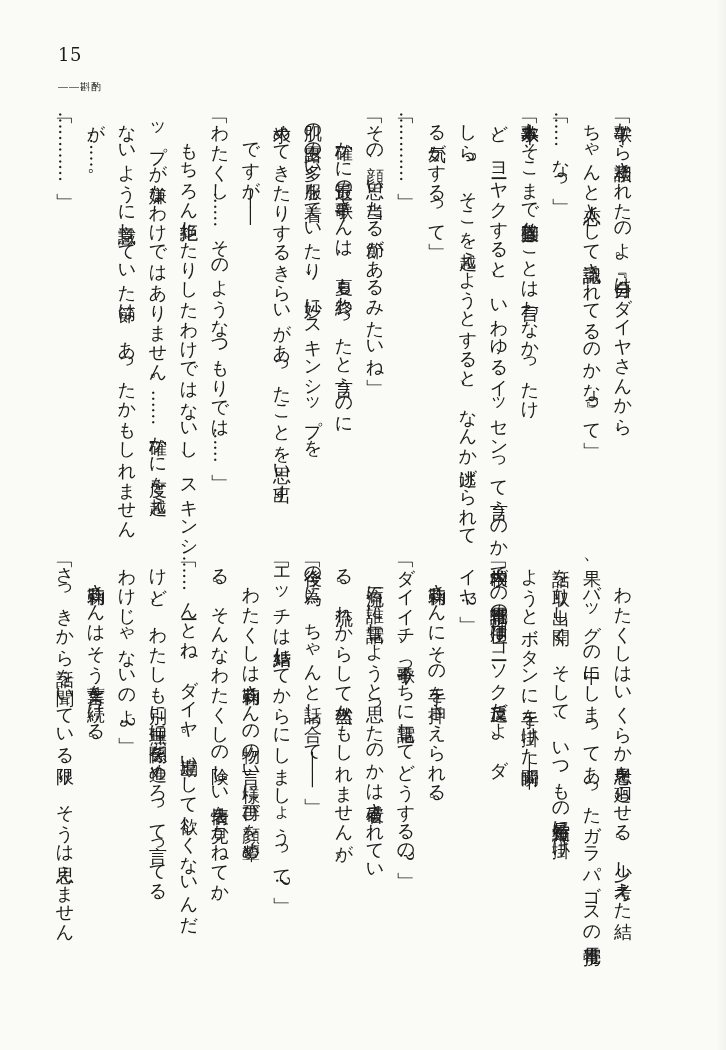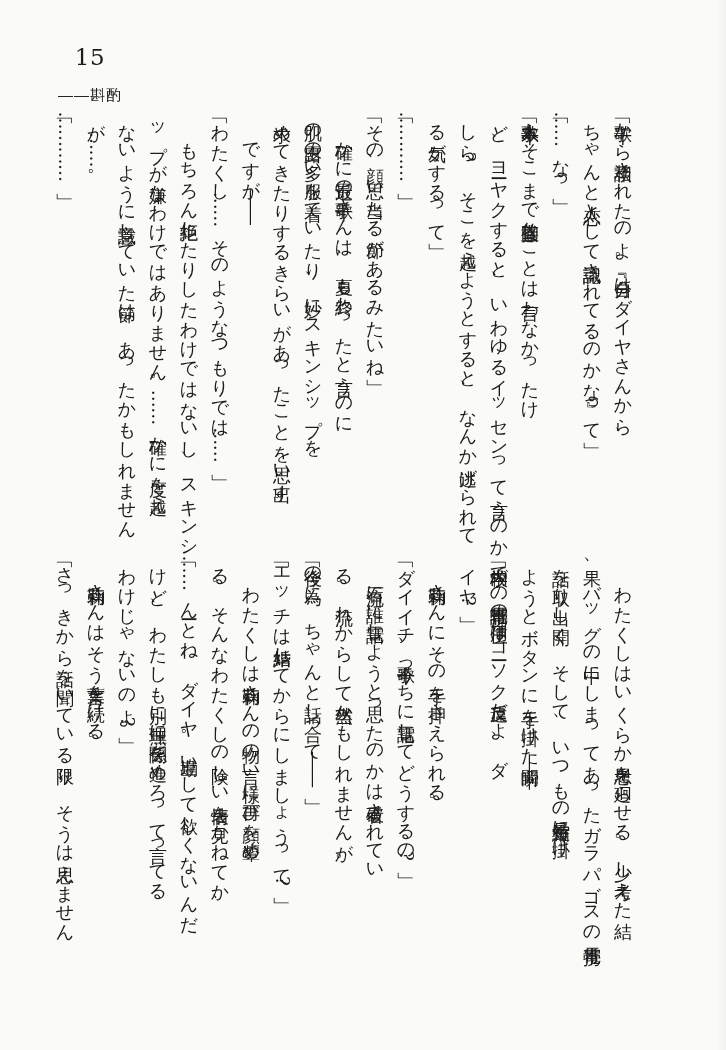--- a/index.html
+++ b/index.html
@@ -25,28 +25,27 @@
     width: 10px; height: 100%;
     background: linear-gradient(to left, rgba(0,0,0,0.035), rgba(0,0,0,0));
     pointer-events: none;
   }
   .folio {
     position: absolute;
     left: 58px;
     top: 44px;
   }
   .page-number {
-    font-size: 23px;
+    font-size: 18px;
     line-height: 1.2;
     letter-spacing: 0.5px;
-    text-align: center;
   }
   .running-header {
     margin-top: 14px;
-    font-size: 15px;
+    font-size: 10px;
     letter-spacing: 1px;
   }
   .vtext {
     position: absolute;
     right: 87px;
     writing-mode: vertical-rl;
     text-orientation: mixed;
     font-size: 18px;
     letter-spacing: -0.5px;
     white-space: nowrap;

